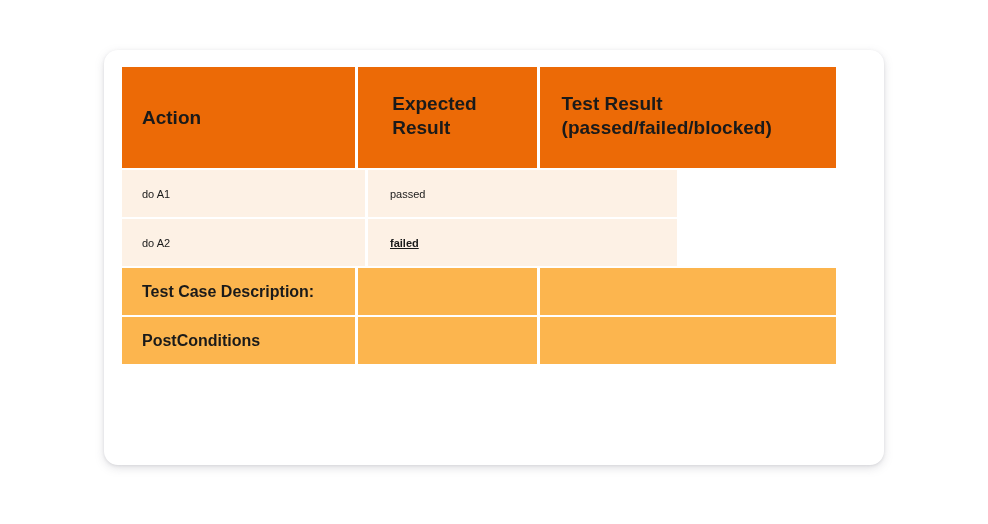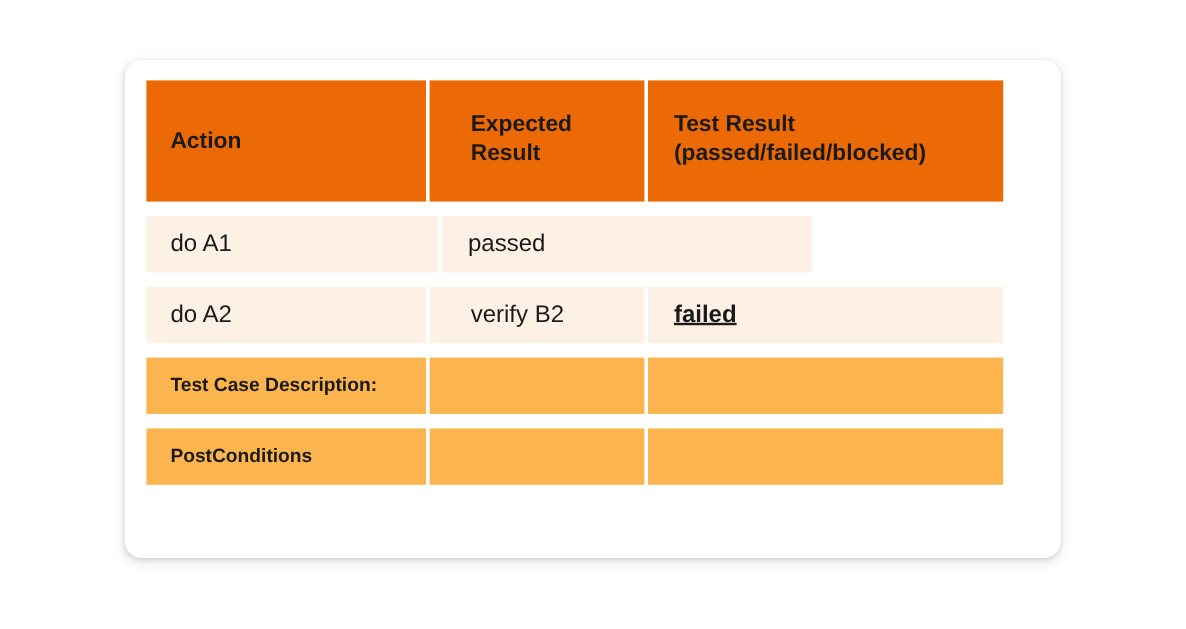--- a/index.html
+++ b/index.html
@@ -28,21 +28,21 @@
   }
 
   #table {
     position: absolute;
     left: 18px;
     top: 17px;
     width: 714px;
     height: 388px;
     display: flex;
     flex-direction: column;
-    gap: 12px;
+    gap: 2px;
   }
 
   .row {
     display: flex;
     gap: 3px;
     width: 100%;
   }
 
   .row.header-row { height: 101px; }
   .row.body-row   { height: 47px; }
@@ -78,21 +78,21 @@
   
   .section-row .cell {
     background: #fcb54e;
     font-size: 16px;
     font-weight: bold;
   }
 
   
   .data-row .cell {
     background: #fdf1e5;
-    font-size: 20px;
+    font-size: 11px;
     font-weight: normal;
   }
   .data-row .cell.emphasis {
     font-weight: bold;
     text-decoration: underline;
   }
 
   .cell-text { white-space: pre-line; }
 </style>
 </head>
@@ -122,23 +122,20 @@
       </div>
       <div class="cell col-2">
         <span class="cell-text">passed</span>
       </div>
     </div>
 
     <div class="row body-row data-row">
       <div class="cell col-0">
         <span class="cell-text">do A2</span>
       </div>
-      <div class="cell col-1">
-        <span class="cell-text">verify B2</span>
-      </div>
       <div class="cell col-2 emphasis">
         <span class="cell-text">failed</span>
       </div>
     </div>
 
     <div class="row body-row section-row">
       <div class="cell col-0 emphasis">
         <span class="cell-text">Test Case Description:</span>
       </div>
       <div class="cell col-1">

